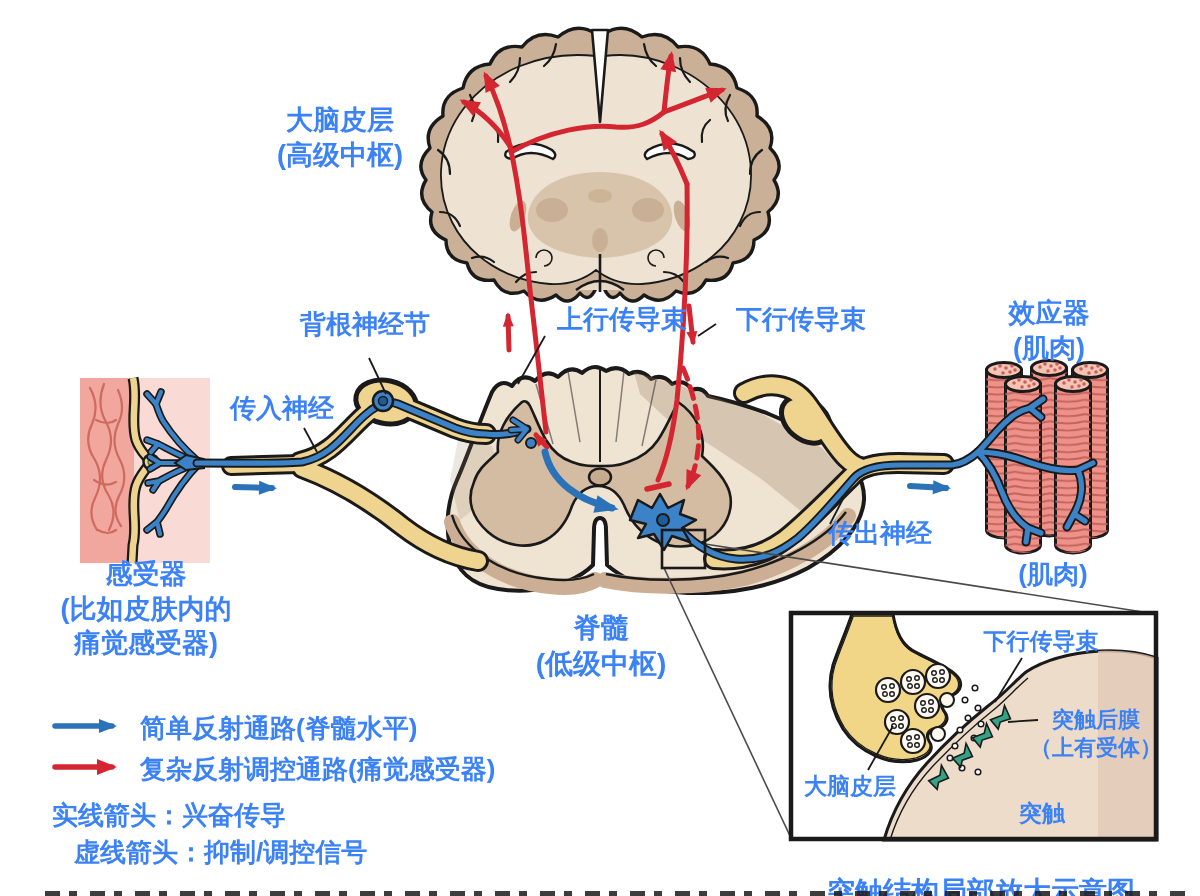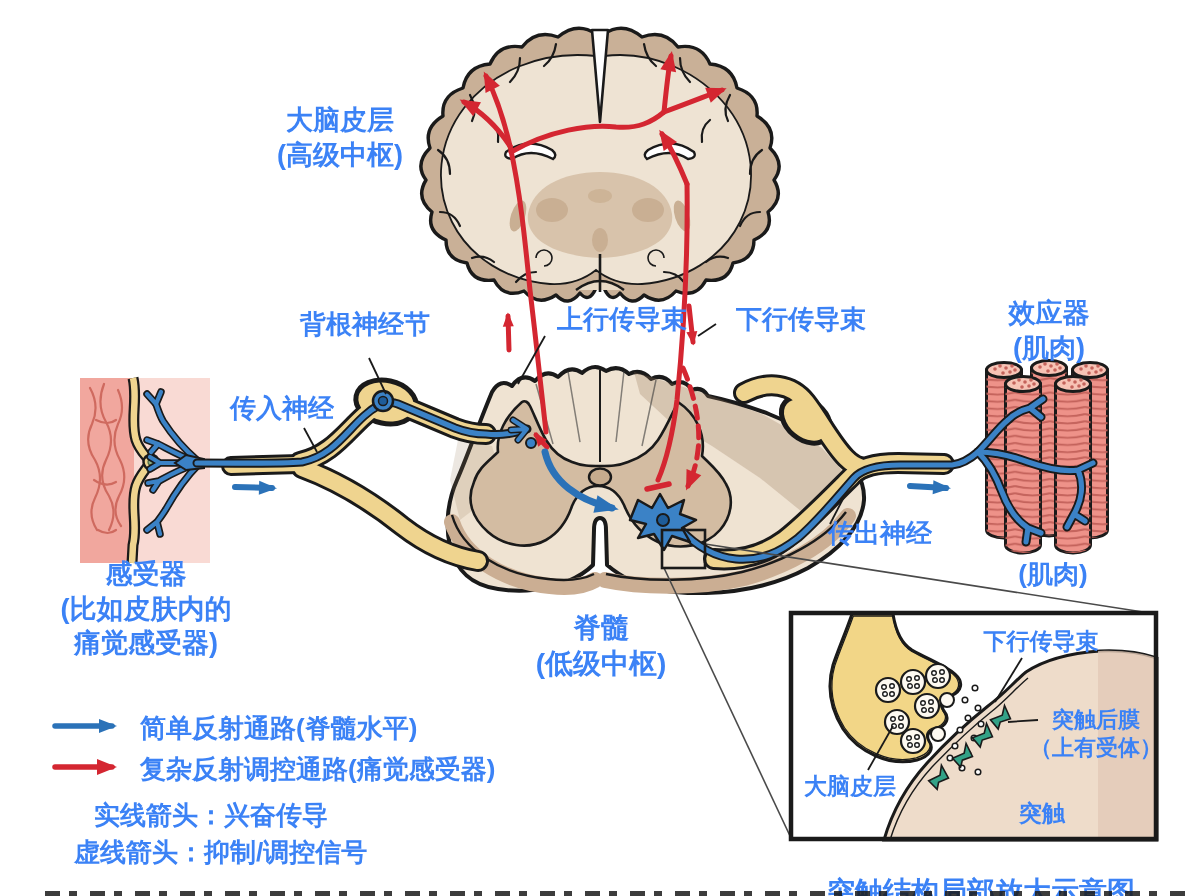--- a/index.html
+++ b/index.html
@@ -342,21 +342,21 @@
       <div>痛觉感受器)</div>
     </div>
 <div class="lbl ctr f28" style="left:601px;top:610px;">
   <div>脊髓</div>
       <div>(低级中枢)</div>
     </div>
 <div class="lbl ctr f26" style="left:1053px;top:558px;">(肌肉)</div>
 
 <div class="lbl f26" style="left:140px;top:712px;">简单反射通路(脊髓水平)</div>
 <div class="lbl f26" style="left:140px;top:753px;">复杂反射调控通路(痛觉感受器)</div>
-<div class="lbl f26" style="left:52px;top:799px;margin-left:42px;">实线箭头：兴奋传导</div>
+<div class="lbl f26" style="left:52px;top:799px;">实线箭头：兴奋传导</div>
 <div class="lbl f26" style="left:52px;top:836px;margin-left:22px;">虚线箭头：抑制/调控信号</div>
 
 <div class="lbl ctr f23" style="left:1041px;top:627px;">下行传导束</div>
 <div class="lbl ctr f22" style="left:1096px;top:706px;">
   <div>突触后膜</div>
       <div>（上有受体）</div>
     </div>
 <div class="lbl ctr f23" style="left:850px;top:772px;">大脑皮层</div>
 <div class="lbl ctr f23" style="left:1042px;top:799px;">突触</div>
 <div class="lbl ctr f28" style="left:981px;top:846px;margin-top:28px;">突触结构局部放大示意图</div>

